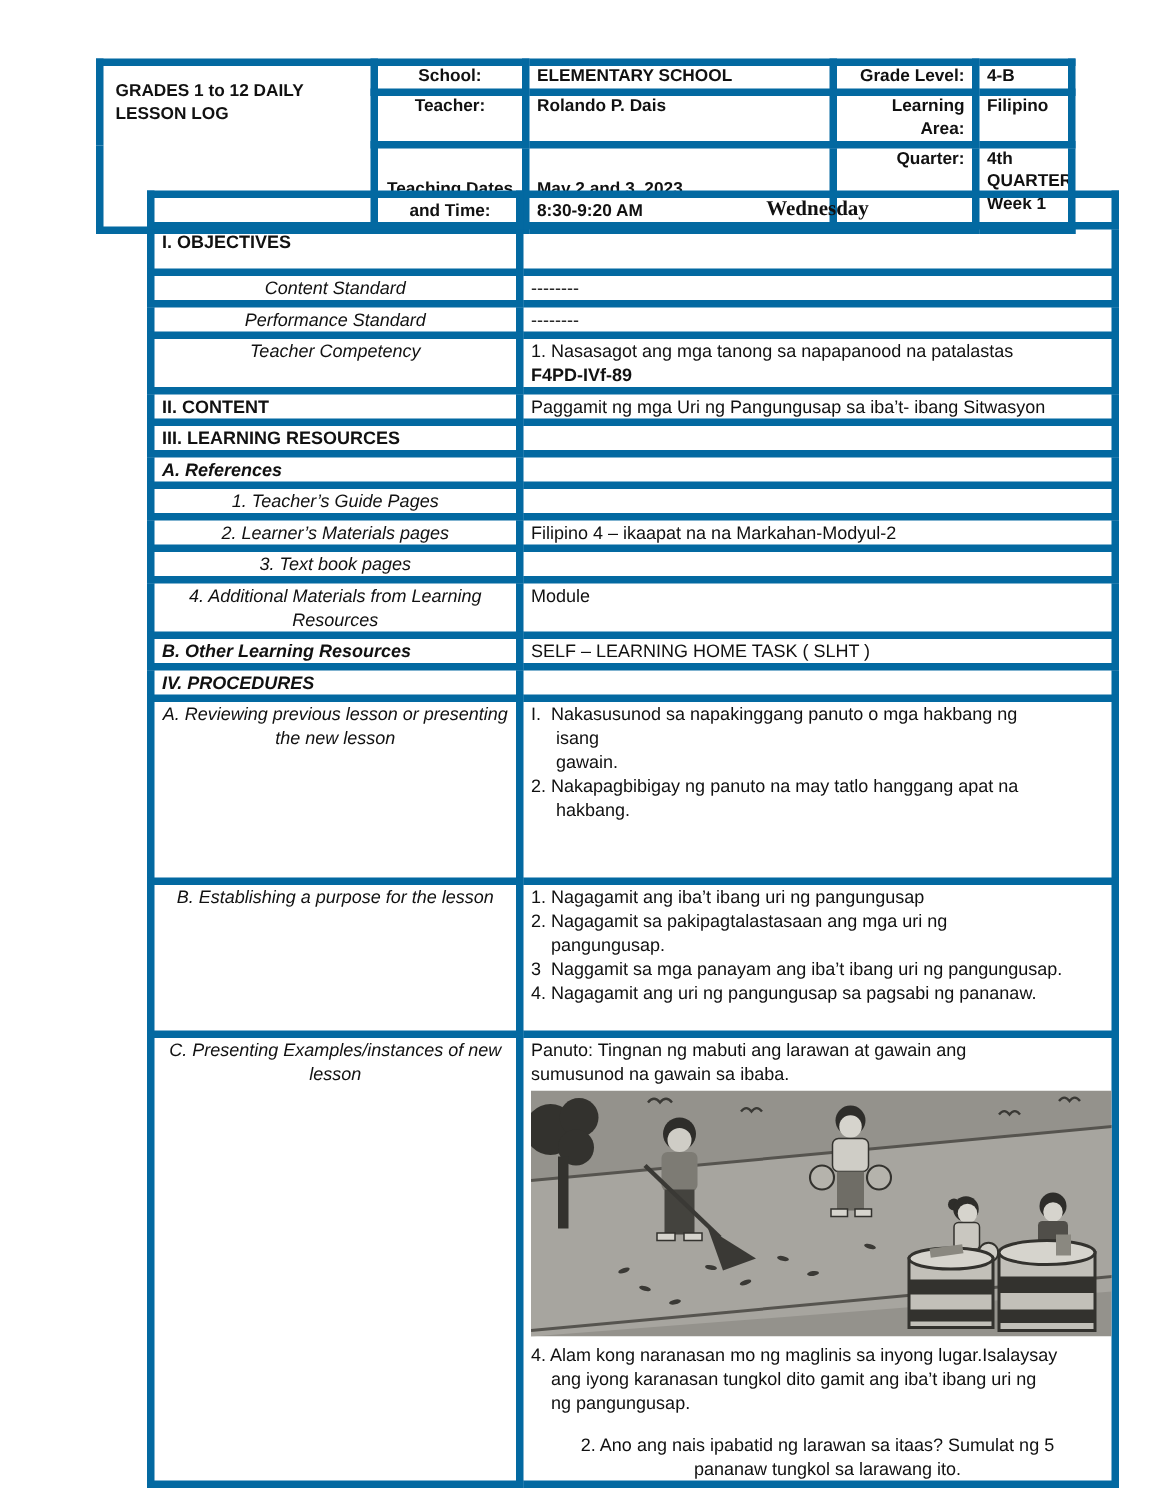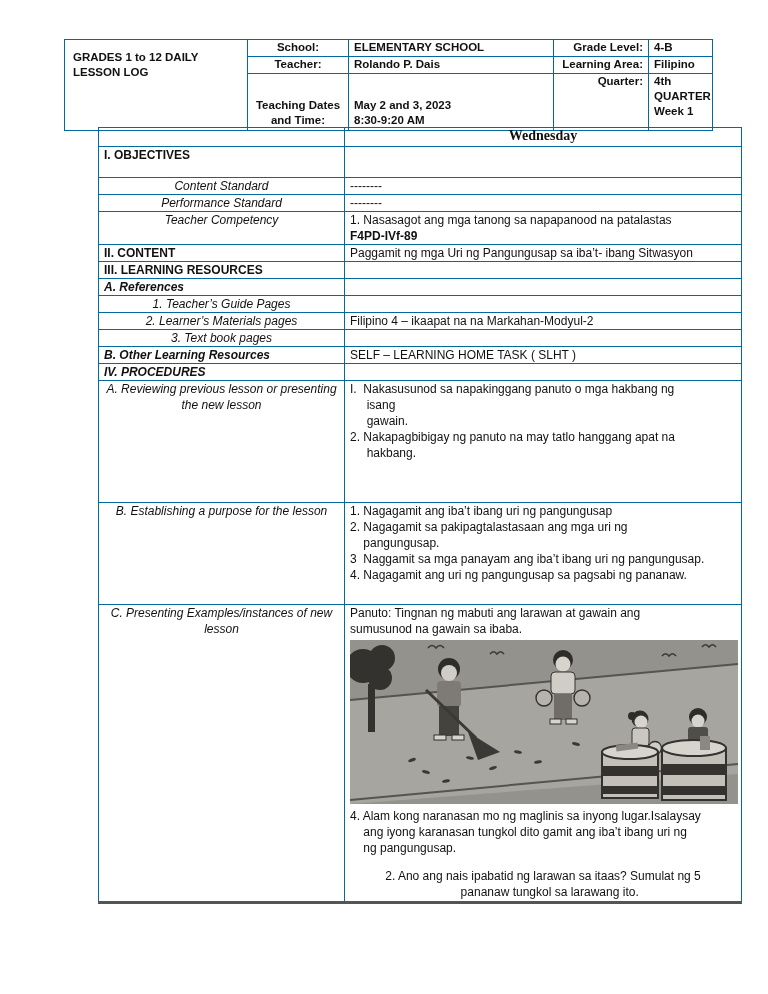--- a/index.html
+++ b/index.html
@@ -6,21 +6,21 @@
   .page {
     position:relative;
     width:768px; height:994px;
     background:#ffffff;
     font-family:"Liberation Sans", sans-serif;
     color:#111;
     overflow:hidden;
   }
   table { border-collapse:collapse; table-layout:fixed; }
   td {
-    border:1px solid #0369a1;
+    border:5px solid #0369a1;
     font-size:12px;
     line-height:16px;
     vertical-align:top;
     padding:0 5px;
     overflow:hidden;
   }
   
   .header-table {
     position:absolute; left:64px; top:39px; width:648px;
   }
@@ -146,20 +146,24 @@
     <tr style="height:17px">
       <td class="i">2. Learner’s Materials pages</td>
       <td>Filipino 4 – ikaapat na na Markahan-Modyul-2</td>
     </tr>
 
     <tr style="height:17px">
       <td class="i">3. Text book pages</td>
       <td></td>
     </tr>
 
+    <tr style="height:34px">
+      <td class="i">4. Additional Materials from Learning Resources</td>
+      <td>Module</td>
+    </tr>
 
     <tr style="height:17px">
       <td class="bi">B. Other Learning Resources</td>
       <td>SELF – LEARNING HOME TASK ( SLHT )</td>
     </tr>
 
     <tr style="height:17px">
       <td class="bi">IV. PROCEDURES</td>
       <td></td>
     </tr>

